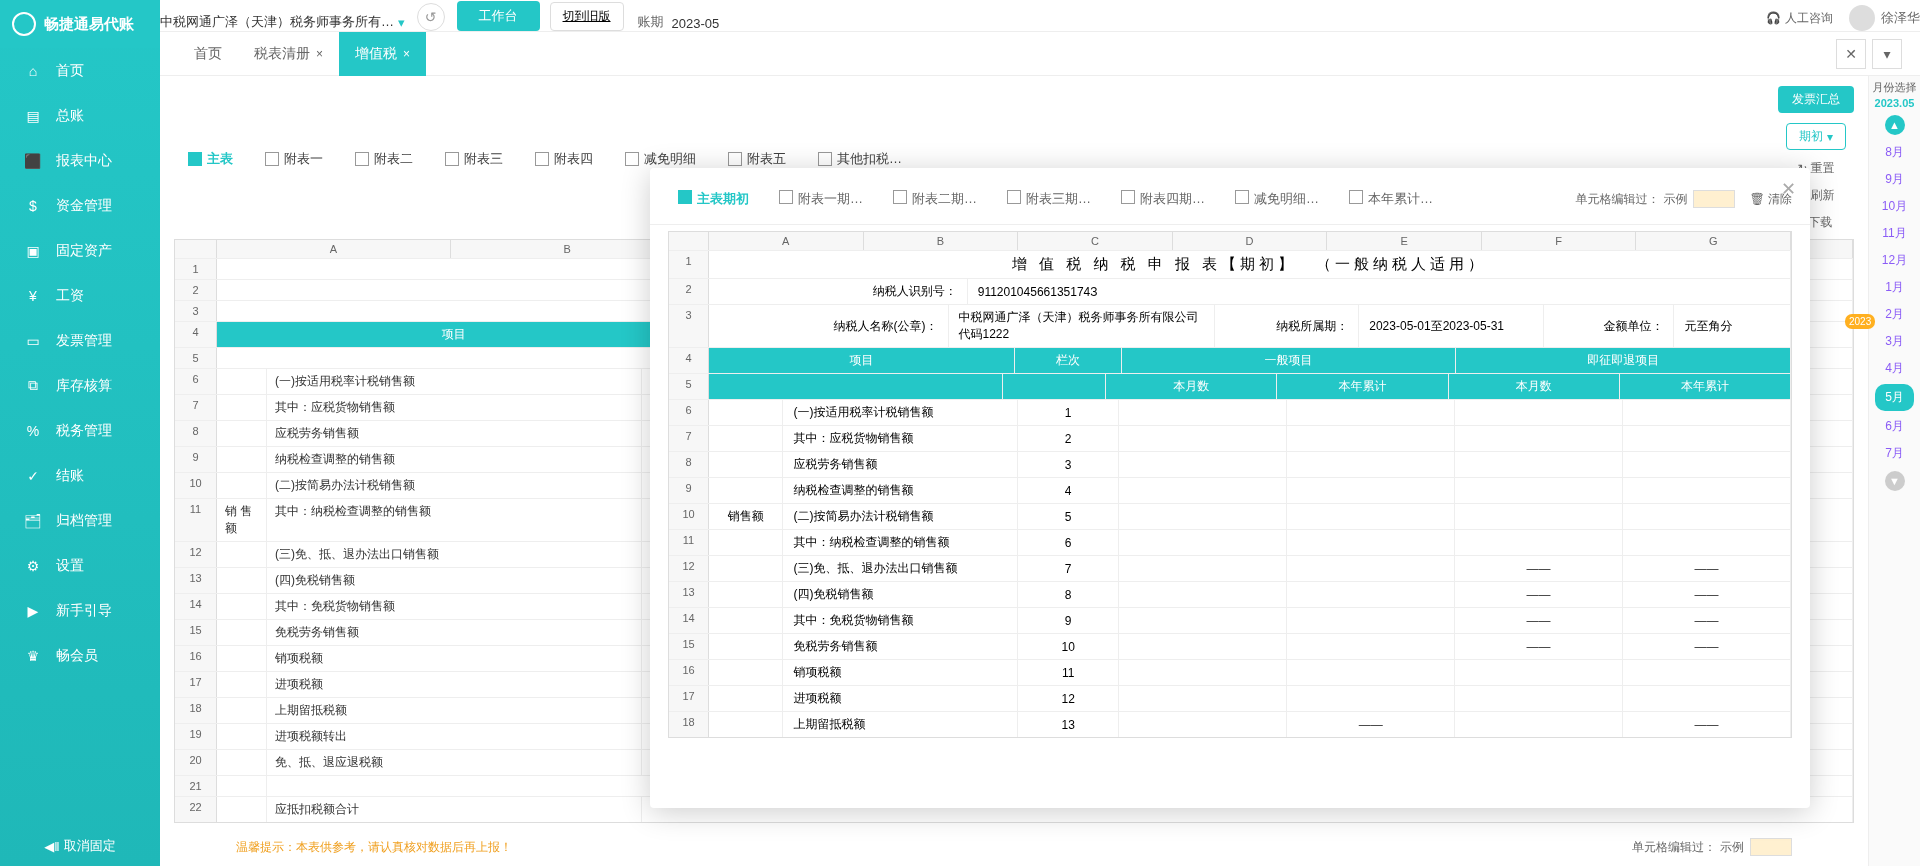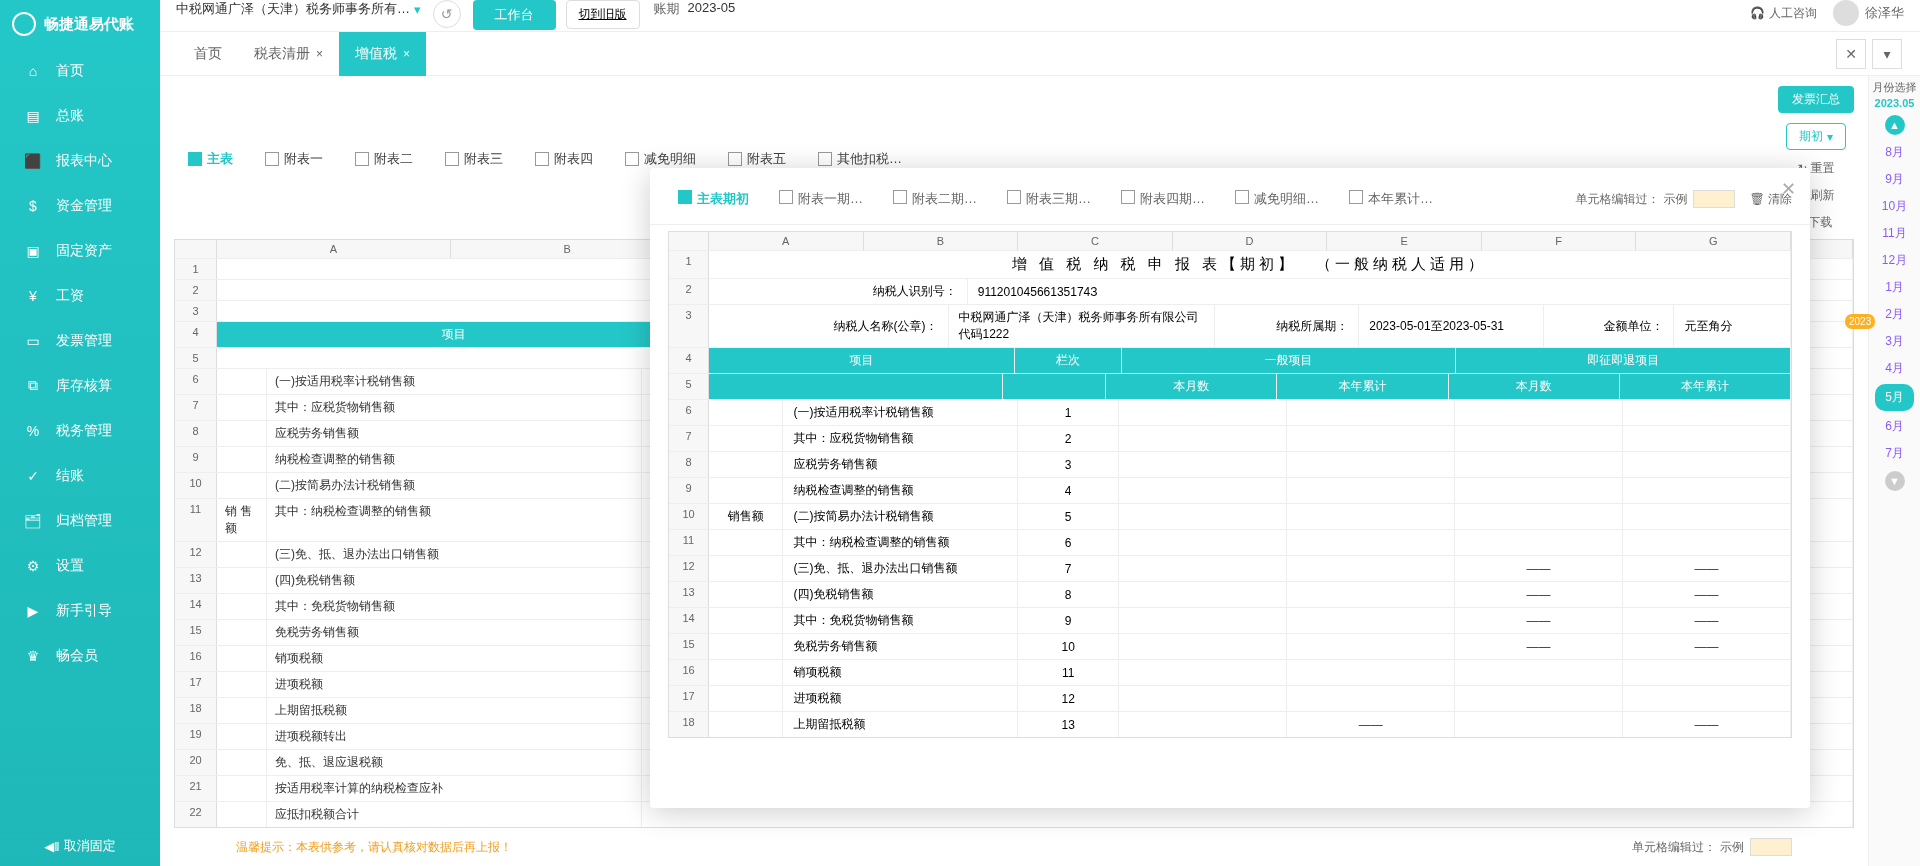--- a/index.html
+++ b/index.html
@@ -7,21 +7,21 @@
 .app { display:flex; height:866px; width:1920px; }
 .sidebar { width:160px; background:linear-gradient(180deg,#24c7c7 0%,#1fb8b8 100%); color:#fff; flex-shrink:0; }
 .logo { height:48px; display:flex; align-items:center; padding:0 12px; background:#24c7c7; }
 .logo-icon { width:24px; height:24px; border:2px solid #fff; border-radius:50%; margin-right:8px; }
 .logo-text { font-size:15px; font-weight:bold; }
 .nav-item { height:45px; display:flex; align-items:center; padding:0 24px; cursor:pointer; font-size:14px; }
 .nav-icon { width:18px; height:18px; margin-right:14px; display:inline-flex; align-items:center; justify-content:center; }
 .nav-bottom { position:absolute; bottom:0; width:160px; }
 .pin-item { height:40px; display:flex; align-items:center; justify-content:center; font-size:13px; cursor:pointer; }
 .main { flex:1; background:#fff; display:flex; flex-direction:column; position:relative; }
-.topbar { height:32px; display:flex; align-items:flex-start; padding:0 16px; border-bottom:1px solid #eee; }
+.topbar { height:32px; display:flex; align-items:flex-end; padding:0 0; border-bottom:1px solid #eee; }
 .org-select { font-size:13px; color:#333; margin-right:12px; display:flex; align-items:center; cursor:pointer; }
 .org-select .chev { color:#24c7c7; margin-left:4px; }
 .circle-btn { width:28px; height:28px; border:1px solid #ddd; border-radius:50%; display:flex; align-items:center; justify-content:center; margin-right:12px; cursor:pointer; color:#999; font-size:14px; }
 .btn-primary { background:#24c7c7; color:#fff; border:none; padding:6px 22px; border-radius:4px; font-size:13px; margin-right:10px; cursor:pointer; }
 .btn-outline { background:#fff; border:1px solid #ddd; padding:5px 12px; border-radius:4px; font-size:12px; margin-right:14px; cursor:pointer;text-decoration:underline; }
 .period-label { font-size:13px; color:#666; margin-right:8px; }
 .period-value { font-size:13px; color:#333; }
 .topbar-right { margin-left:auto; display:flex; align-items:center; }
 .support { font-size:12px; color:#666; margin-right:16px; cursor:pointer; display:flex; align-items:center; }
 .avatar { width:26px; height:26px; background:#ddd; border-radius:50%; margin-right:6px; }
@@ -363,21 +363,20 @@
               </div>
               <div class="grid-row">
                 <div class="row-num">20</div>
                 <div class="cell" style="width:50px"></div>
                 <div class="cell" style="flex:1.5">免、抵、退应退税额</div>
                 <div class="cell" style="flex:5"></div>
               </div>
               <div class="grid-row">
                 <div class="row-num">21</div>
                 <div class="cell" style="width:50px"></div>
-                <div class="cell" style="flex:1.5">按适用税率计算的纳税检查应补</div>
                 <div class="cell" style="flex:5"></div>
               </div>
               <div class="grid-row">
                 <div class="row-num">22</div>
                 <div class="cell" style="width:50px"></div>
                 <div class="cell" style="flex:1.5">应抵扣税额合计</div>
                 <div class="cell" style="flex:5"></div>
               </div>
             </div>
         </div>

